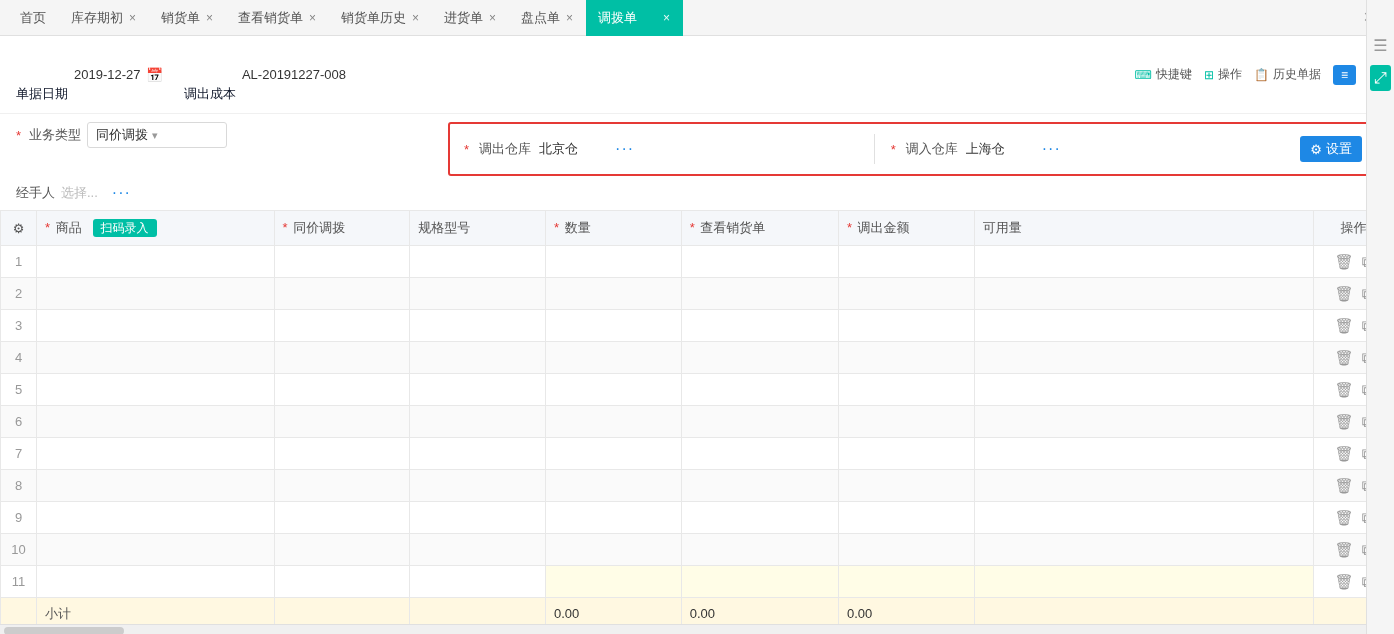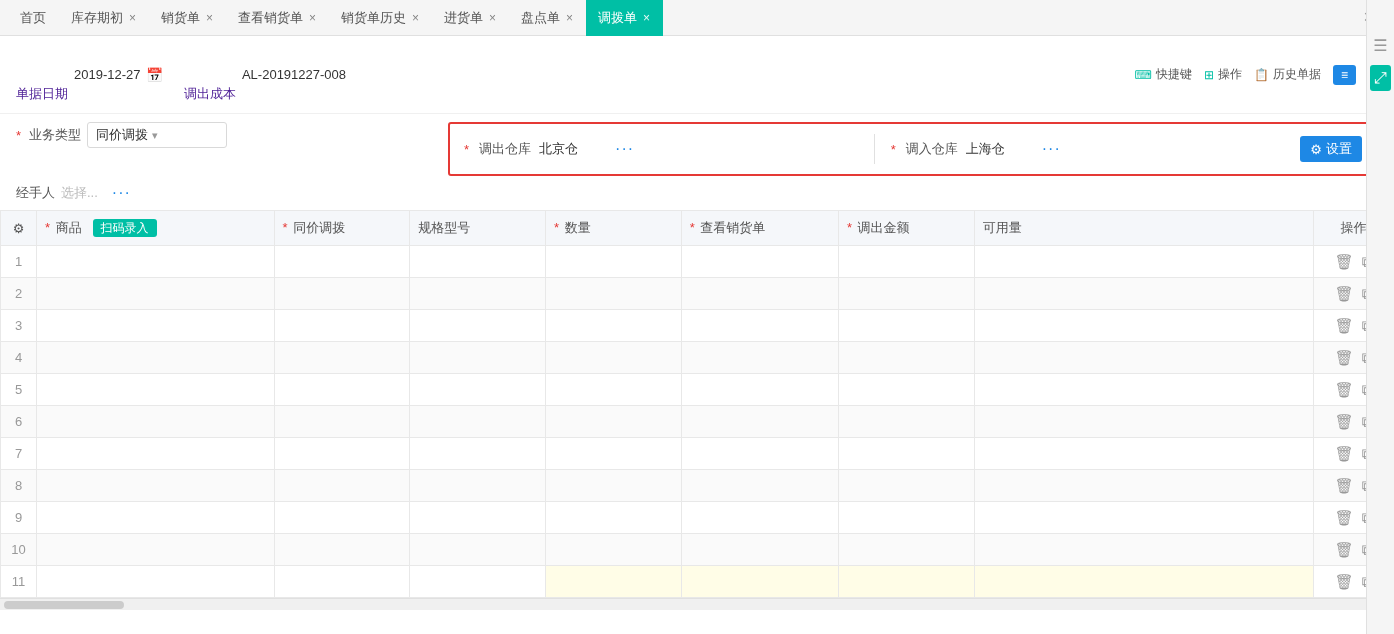--- a/index.html
+++ b/index.html
@@ -14,20 +14,21 @@
     }
     .tab-item {
       display: flex; align-items: center;
       padding: 0 12px; height: 36px; cursor: pointer;
       font-size: 13px; color: #555; white-space: nowrap;
       border-right: 1px solid transparent;
     }
     .tab-item.active {
       background: #00bfa5; color: #fff;
       border-radius: 0;
+      gap: 20px;
     }
     .tab-item .close-icon {
       margin-left: 6px; font-size: 12px; cursor: pointer;
       color: inherit; opacity: 0.7;
     }
     .tab-item.active .close-icon { color: #fff; opacity: 0.9; }
 
     
     .window-close {
       margin-left: auto; cursor: pointer;
@@ -38,21 +39,21 @@
     .main { padding: 0; background: #fff; }
 
     
     .header-row {
       display: flex; align-items: center;
       padding: 10px 16px;
       border-bottom: 1px solid #f0f0f0;
       gap: 20px;
     }
     .header-field { display: flex; align-items: center; gap: 6px; font-size: 13px; }
-    .header-field label { color: #4c1d95; margin-top: 39px; }
+    .header-field label { color: #0f172a; margin-top: 39px; }
     .header-field .value { color: #333; }
     .date-icon { color: #00bfa5; cursor: pointer; font-size: 14px; }
 
     
     .toolbar-right {
       margin-left: auto; display: flex; align-items: center; gap: 12px;
     }
     .toolbar-btn {
       display: flex; align-items: center; gap: 4px;
       font-size: 12px; color: #555; cursor: pointer;
@@ -478,20 +479,31 @@
             <td style="min-width: 80px; background: rgb(255, 253, 231);"></td>
             <td style="min-width: 80px; background: rgb(255, 253, 231);"></td>
             <td style="min-width: 200px; background: rgb(255, 253, 231);"></td>
             <td>
               <div class="action-icons">
     <span class="action-icon" title="删除">🗑</span>
     <span class="action-icon" title="复制">⧉</span>
   </div>
             </td>
           </tr>
+          <tr class="subtotal-row">
+            <td style="text-align: center;"></td>
+            <td style="font-weight: 500; color: rgb(85, 85, 85);">小计</td>
+            <td></td>
+            <td></td>
+            <td>0.00</td>
+            <td>0.00</td>
+            <td>0.00</td>
+            <td></td>
+            <td></td>
+          </tr>
         </tbody>
     </table>
   </div>
 
   <div class="scroll-bar-area">
     <div class="scroll-thumb"></div>
   </div>
 
 </div>
 

